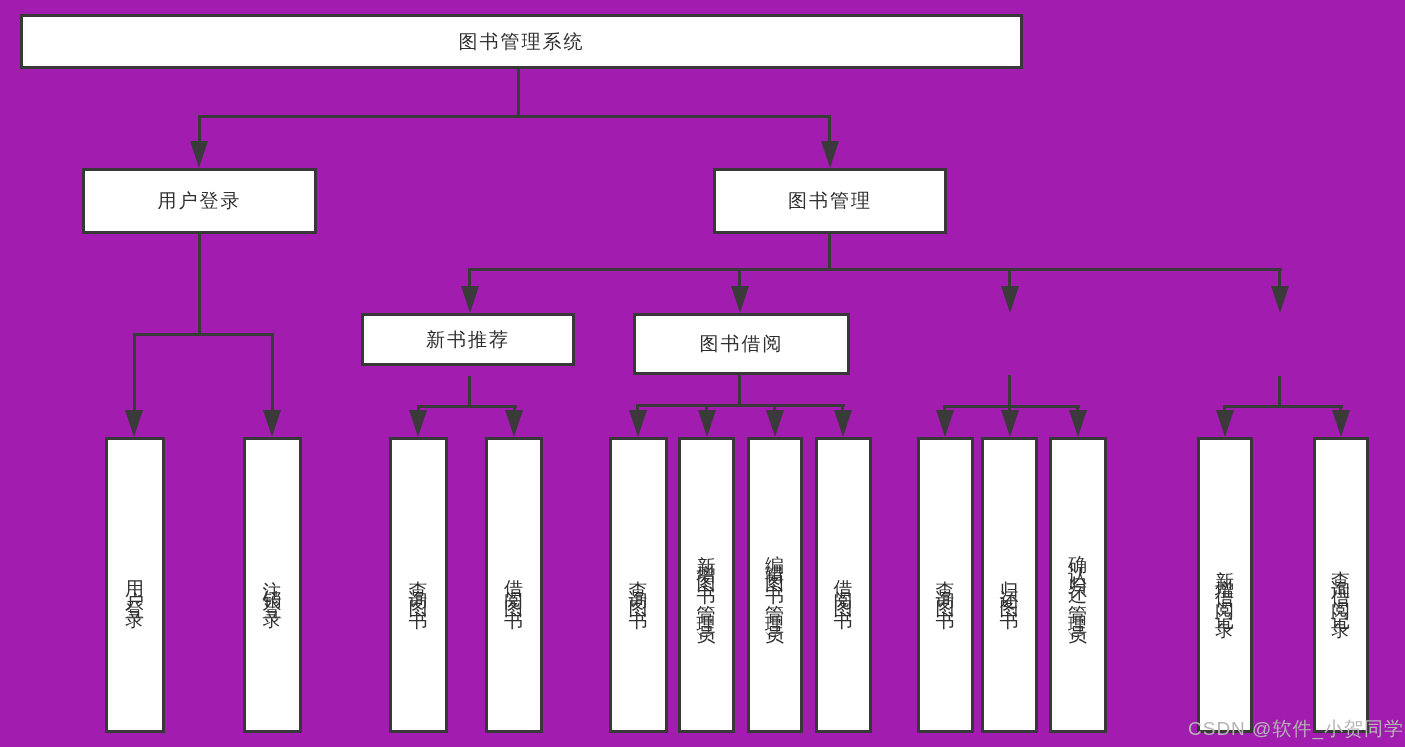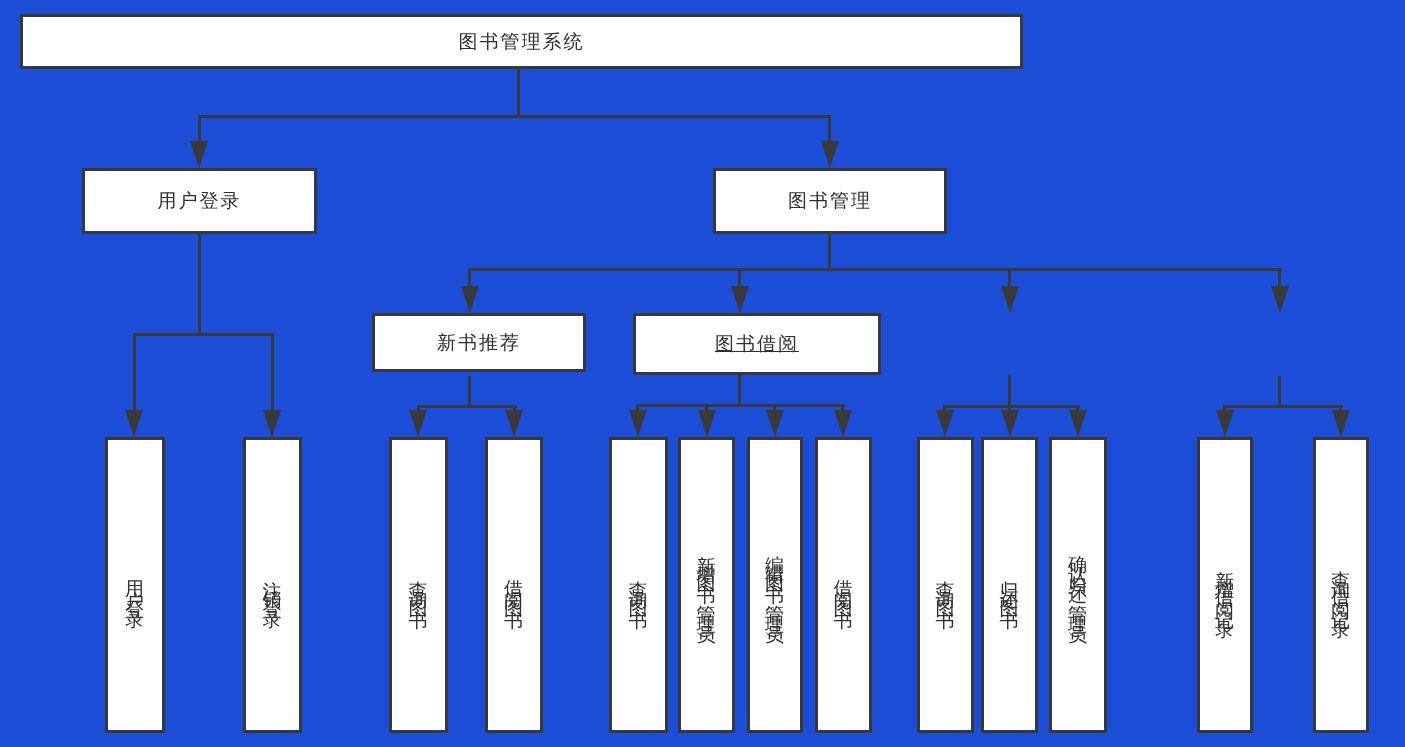--- a/index.html
+++ b/index.html
@@ -1,17 +1,17 @@
 <!DOCTYPE html>
 <html><head>
 <meta charset="utf-8">
 <style>
   html,body{margin:0;padding:0;background:#ffffff;}
   .stage{
-    position:relative;width:1405px;height:747px;background:#1d4ed8;
+    position:relative;width:1405px;height:747px;background:#a21caf;
     font-family:"Liberation Sans","DejaVu Sans",sans-serif;
     color:#2f2f2f;overflow:hidden;
   }
   .box{
     position:absolute;box-sizing:border-box;
     border:3px solid #383838;background:#ffffff;
     display:flex;align-items:center;justify-content:center;
     color:#2f2f2f;
   }
   .hbox{font-size:19px;letter-spacing:2px;}
@@ -43,25 +43,25 @@
   </div>
 
   <div class="box hbox" style="left:82px;top:168px;width:235px;height:66px;">
     <span>用户登录</span>
   </div>
 
   <div class="box hbox" style="left:713px;top:168px;width:234px;height:66px;">
     <span>图书管理</span>
   </div>
 
-  <div class="box hbox" style="left:372px;top:313px;width:214px;height:59px;">
+  <div class="box hbox" style="left:361px;top:313px;width:214px;height:53px;">
     <span>新书推荐</span>
   </div>
 
-  <div class="box hbox" style="left:633px;top:313px;width:248px;height:62px;text-decoration:underline;">
+  <div class="box hbox" style="left:633px;top:313px;width:217px;height:62px;">
     <span>图书借阅</span>
   </div>
 
 
 
   <div class="box leaf" style="left:105px;top:437px;width:60px;height:296px;">
     <span>用户登录</span>
   </div>
   <div class="box leaf" style="left:243px;top:437px;width:59px;height:296px;">
     <span>注销登录</span>
@@ -170,14 +170,15 @@
 
   <div>
     <div class="vl" style="left:1278px;top:376px;height:32px;"></div>
     <div class="hl" style="left:1223px;top:405px;width:120px;"></div>
     <div class="vl" style="left:1223px;top:405px;height:9px;"></div>
     <div class="ar" style="left:1216px;top:410px;"></div>
     <div class="vl" style="left:1339px;top:405px;height:9px;"></div>
     <div class="ar" style="left:1332px;top:410px;"></div>
   </div>
 
+  <div class="watermark">CSDN @软件_小贺同学</div>
 
 </div>
 
 </body></html>

